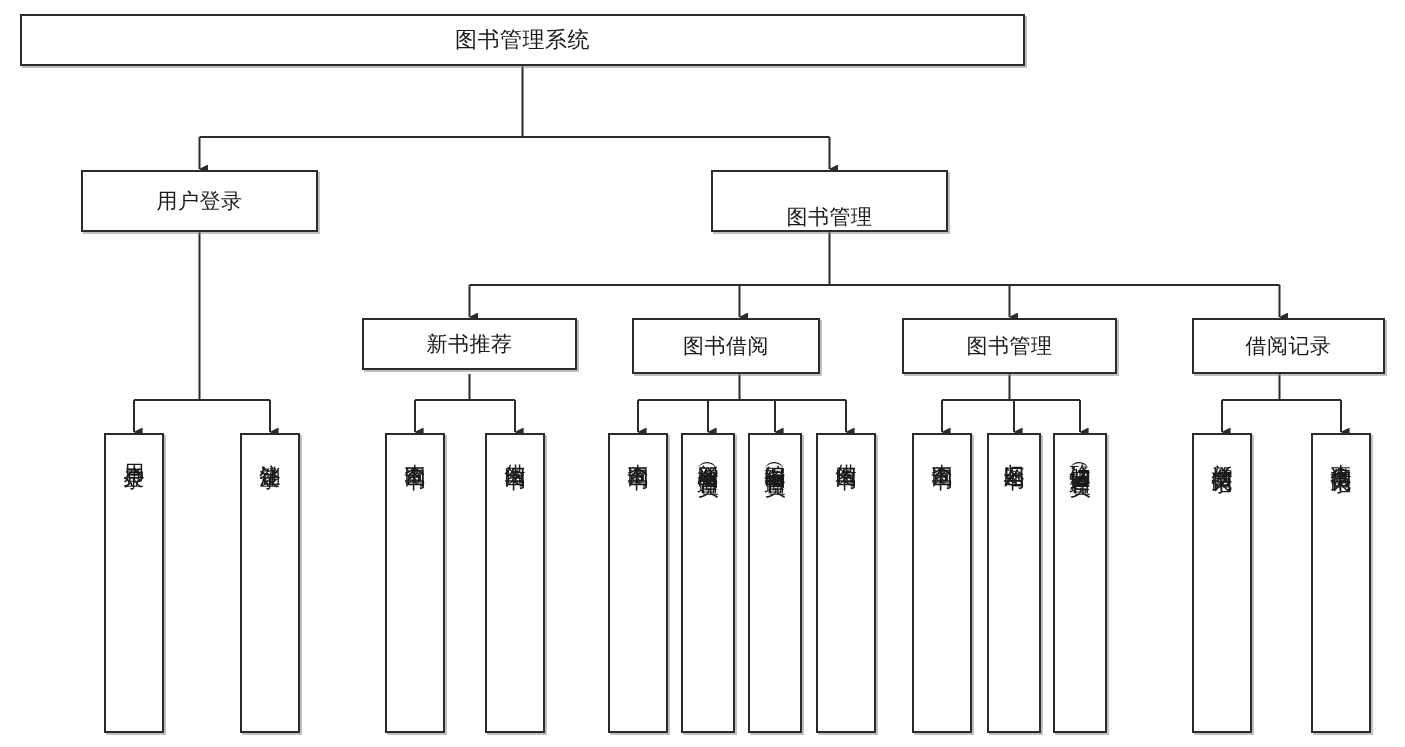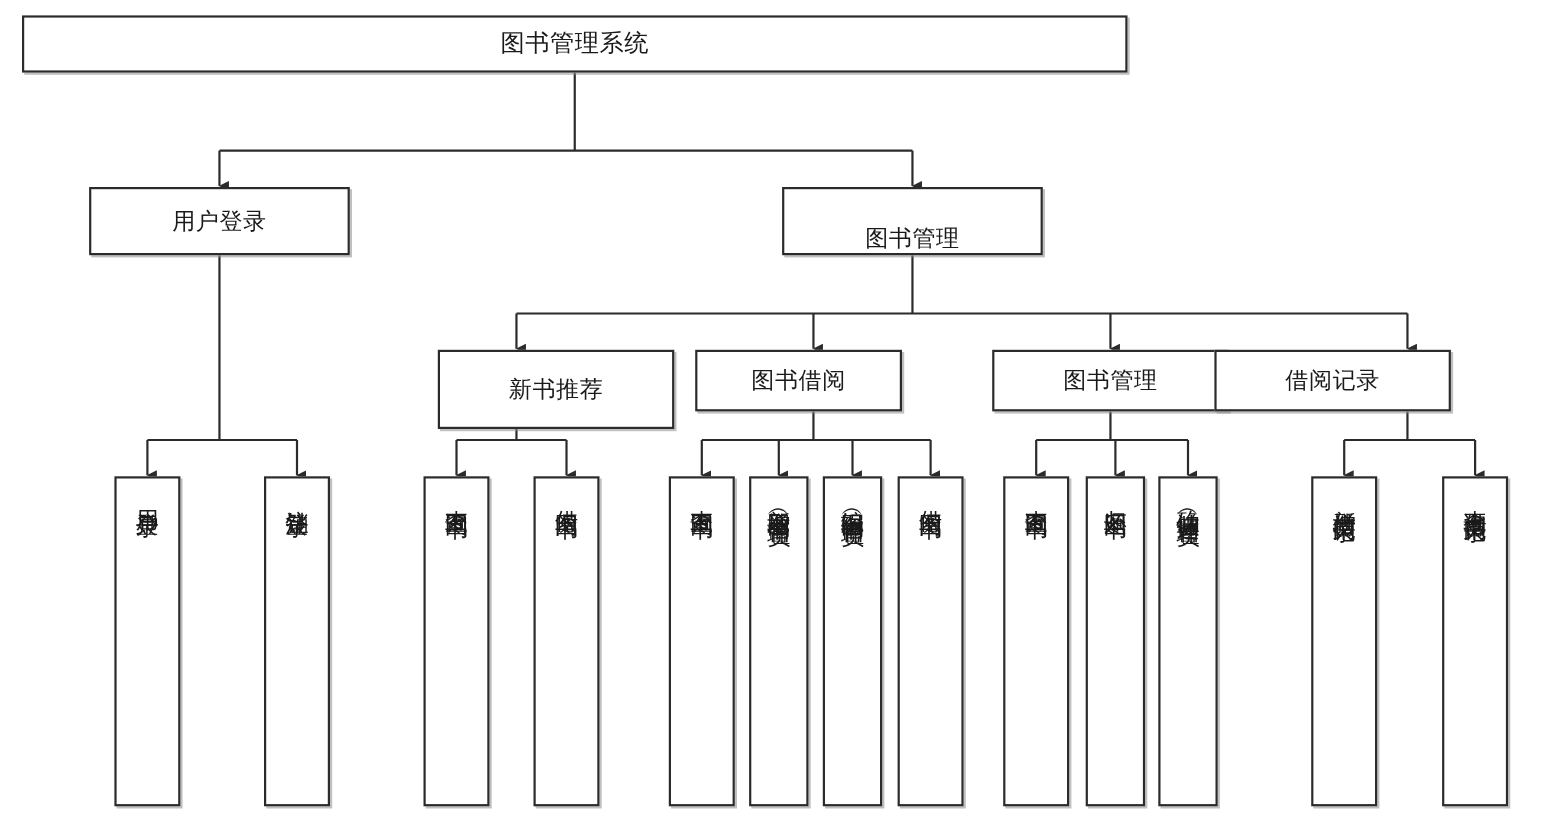--- a/index.html
+++ b/index.html
@@ -120,30 +120,30 @@
   <div id="node-layer">
       <div class="node horiz root" style="left: 20px; top: 14px; width: 1005px; height: 52px;">
         <span class="lbl">图书管理系统</span>
       </div>
       <div class="node horiz" style="left: 81px; top: 170px; width: 237px; height: 62px;">
         <span class="lbl">用户登录</span>
       </div>
       <div class="node horiz" style="left: 711px; top: 170px; width: 237px; height: 62px; align-items: flex-end;">
         <span class="lbl">图书管理</span>
       </div>
-      <div class="node horiz" style="left: 362px; top: 318px; width: 215px; height: 72px; margin-left: 36px;">
+      <div class="node horiz" style="left: 362px; top: 318px; width: 215px; height: 52px;">
         <span class="lbl">新书推荐</span>
       </div>
       <div class="node horiz" style="left: 632px; top: 318px; width: 188px; height: 56px;">
         <span class="lbl">图书借阅</span>
       </div>
       <div class="node horiz" style="left: 902px; top: 318px; width: 215px; height: 56px;">
         <span class="lbl">图书管理</span>
       </div>
-      <div class="node horiz" style="left: 1104px; top: 318px; width: 215px; height: 56px;">
+      <div class="node horiz" style="left: 1192px; top: 318px; width: 193px; height: 56px;">
         <span class="lbl">借阅记录</span>
       </div>
       <div class="node vert" style="left: 104px; top: 433px; width: 60px; height: 300px;">
         <span class="lbl">用户登录</span>
       </div>
       <div class="node vert" style="left: 240px; top: 433px; width: 60px; height: 300px;">
         <span class="lbl">注销登录</span>
       </div>
       <div class="node vert" style="left: 385px; top: 433px; width: 60px; height: 300px;">
         <span class="lbl">查询图书</span>

